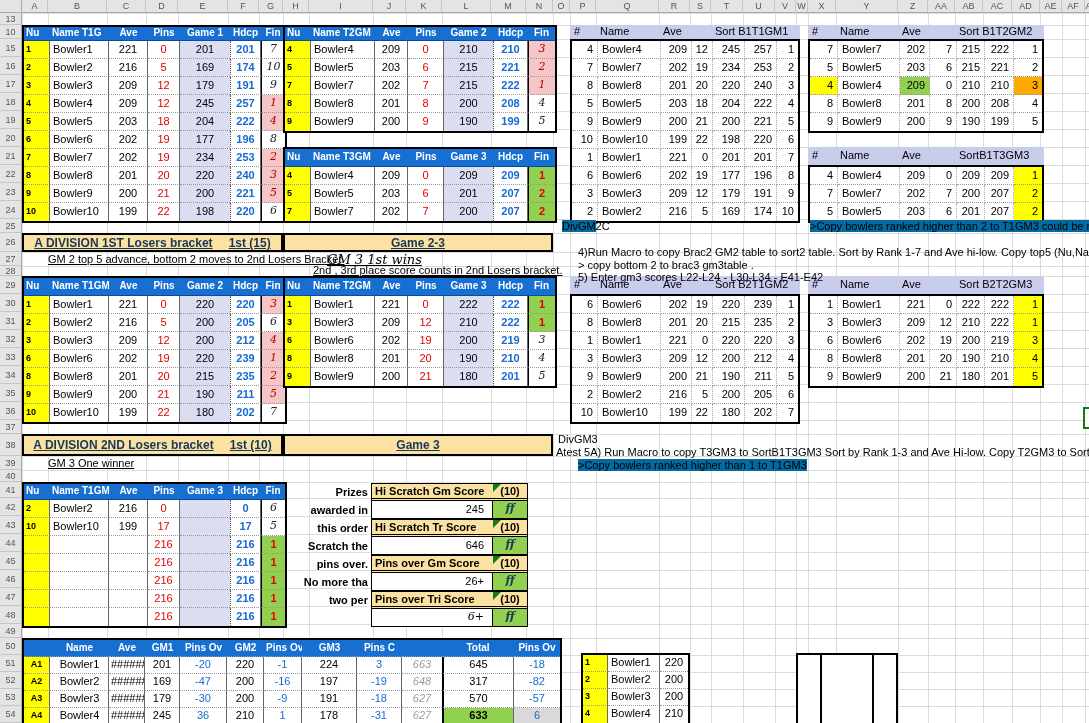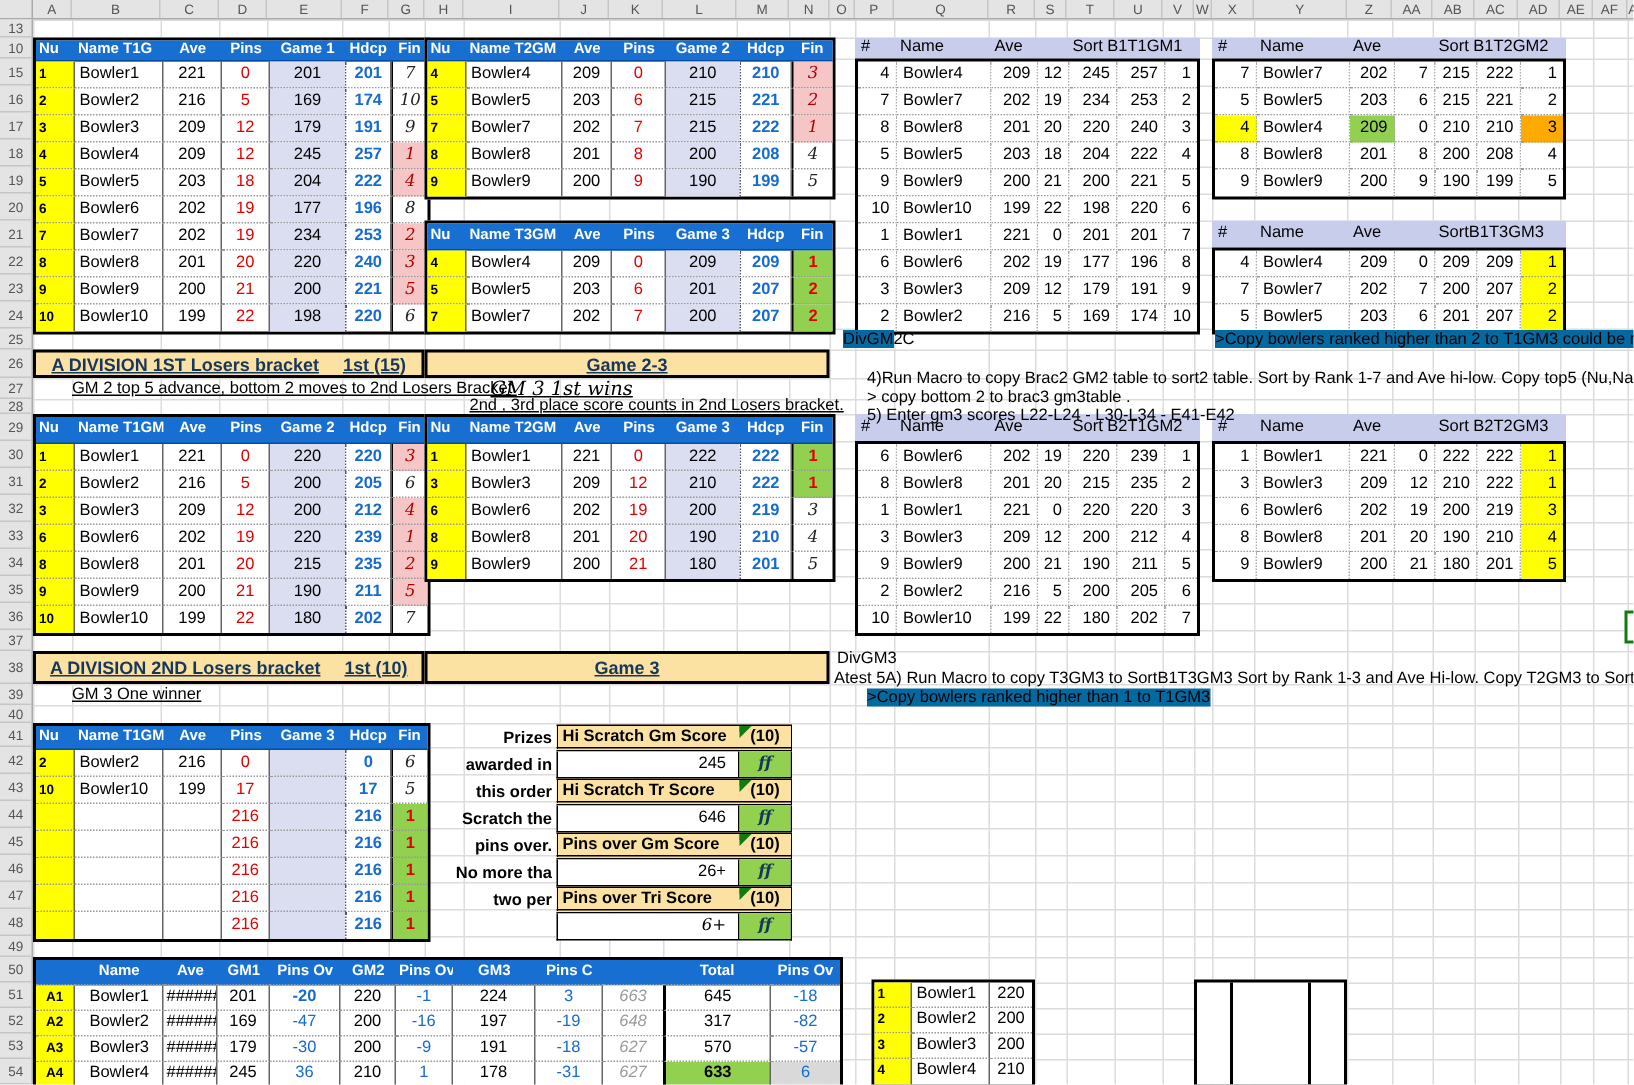--- a/index.html
+++ b/index.html
@@ -988,21 +988,21 @@
       <div class="tcell" style="width: 40px;"></div>
       <div class="tcell" style="width: 72px;">Total</div>
       <div class="tcell" style="width: 46px;">Pins Ov</div>
     </div>
     <div class="tbody">
       <div class="trow" style="height: 17px; line-height: 15px;">
         <div class="tcell st-num" style="width: 26px;">A1</div>
         <div class="tcell c-name" style="width: 59px;">Bowler1</div>
         <div class="tcell c-ave" style="width: 36px;">######</div>
         <div class="tcell " style="width: 35px;">201</div>
-        <div class="tcell st-po" style="width: 47px; font-weight: bold;">-20</div>
+        <div class="tcell st-po" style="width: 47px;">-20</div>
         <div class="tcell " style="width: 37px;">220</div>
         <div class="tcell st-po" style="width: 38px;">-1</div>
         <div class="tcell " style="width: 55px;">224</div>
         <div class="tcell st-po" style="width: 45px;">3</div>
         <div class="tcell st-gray" style="width: 40px;">663</div>
         <div class="tcell st-total" style="width: 72px;">645</div>
         <div class="tcell st-po" style="width: 46px;">-18</div>
       </div>
       <div class="trow" style="height: 17px; line-height: 15px;">
         <div class="tcell st-num" style="width: 26px;">A2</div>

